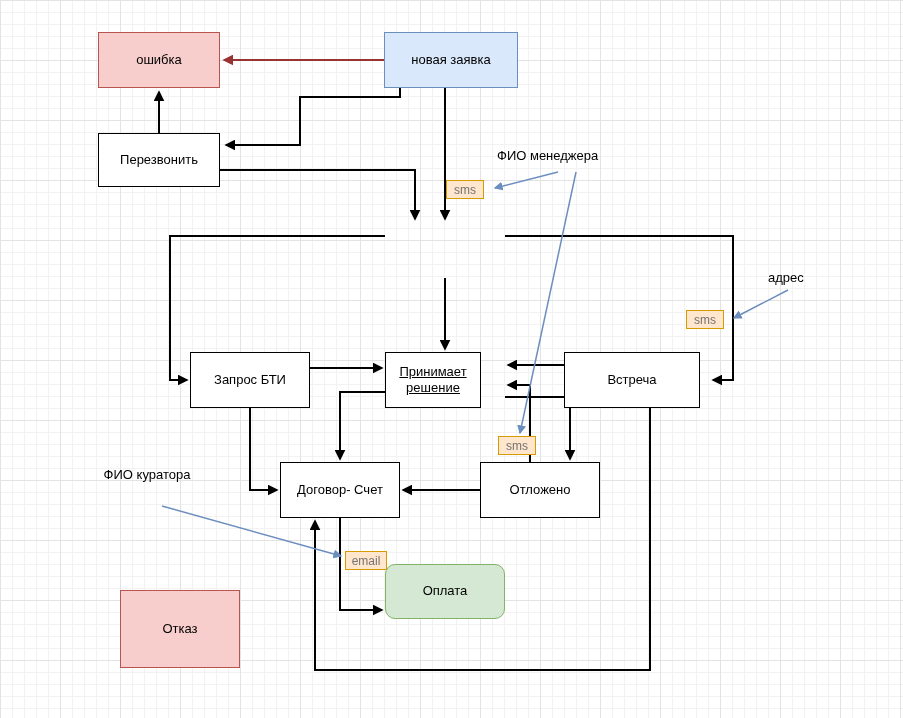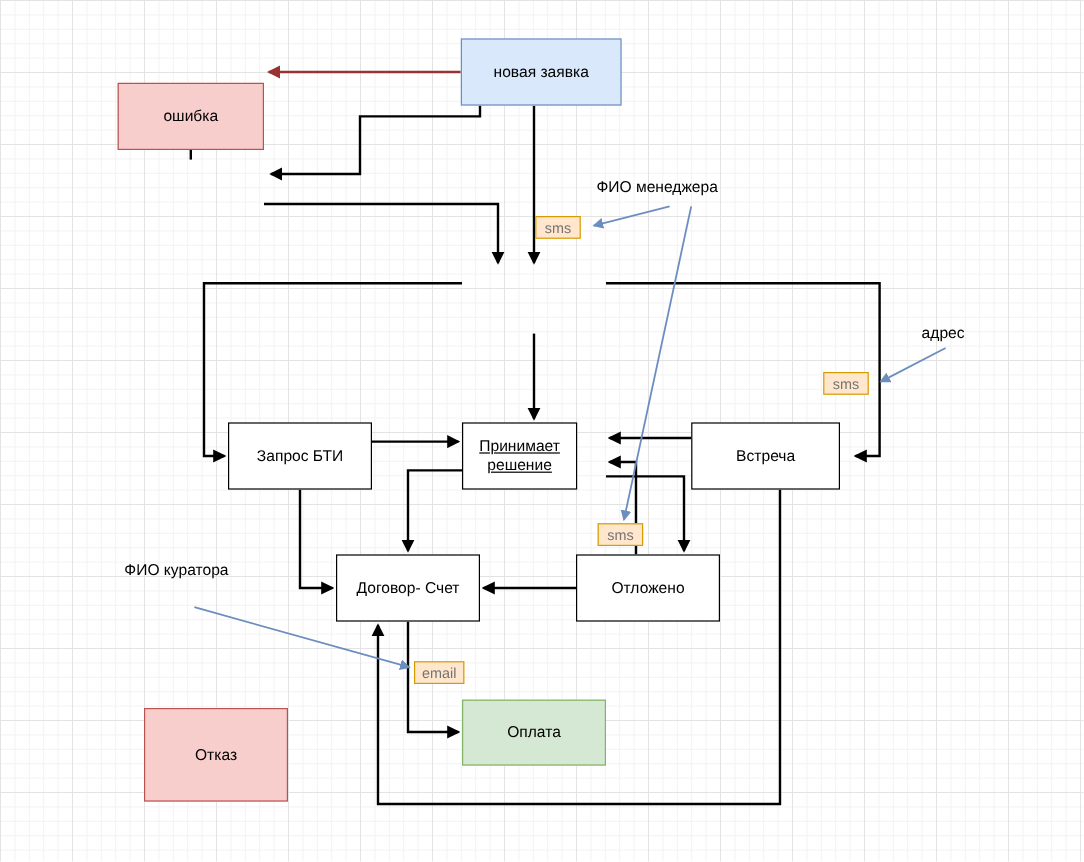--- a/index.html
+++ b/index.html
@@ -86,28 +86,29 @@
     <path class="flow-arrow" marker-end="url(#m-black)" d="M505,397 H570 V459"></path>
     <path class="flow-arrow" marker-end="url(#m-black)" d="M340,518 V610 H382"></path>
     <path class="flow-arrow" marker-end="url(#m-black)" d="M650,408 V670 H315 V521"></path>
 
     <path class="note-arrow" marker-end="url(#m-blue)" d="M558,172 L495,188"></path>
     <path class="note-arrow" marker-end="url(#m-blue)" d="M576,172 L520,433"></path>
     <path class="note-arrow" marker-end="url(#m-blue)" d="M788,290 L734,318"></path>
     <path class="note-arrow" marker-end="url(#m-blue)" d="M162,506 L341,556"></path>
   </svg>
 
-  <div class="node node-red" style="left:98px;  top:32px;  width:122px; height:56px;margin-top:37px;">ошибка</div>
+  <div class="node node-red" style="left:98px;  top:32px;  width:122px; height:56px;">ошибка</div>
   <div class="node node-blue" style="left:384px; top:32px;  width:134px; height:56px;">новая заявка</div>
+  <div class="node node-white" style="left:98px;  top:133px; width:122px; height:54px;">Перезвонить</div>
   <div class="node node-white" style="left:190px; top:352px; width:120px; height:56px;">Запрос БТИ</div>
   <div class="node node-white" style="left:385px; top:352px; width:96px; height:56px;text-decoration:underline;">Принимает решение</div>
-  <div class="node node-white" style="left:576px; top:352px; width:124px; height:56px;">Встреча</div>
+  <div class="node node-white" style="left:564px; top:352px; width:136px; height:56px;">Встреча</div>
   <div class="node node-white" style="left:480px; top:462px; width:120px; height:56px;">Отложено</div>
   <div class="node node-white" style="left:280px; top:462px; width:120px; height:56px;">Договор- Счет</div>
-  <div class="node node-green" style="left:385px; top:583px; width:120px; height:55px;">Оплата</div>
+  <div class="node node-green" style="left:385px; top:564px; width:120px; height:55px;border-radius:10px;">Оплата</div>
   <div class="node node-red" style="left:120px; top:590px; width:120px; height:78px;">Отказ</div>
 
   <div class="badge" style="left:446px; top:180px; width:38px; height:19px;">sms</div>
   <div class="badge" style="left:686px; top:310px; width:38px; height:19px;">sms</div>
   <div class="badge" style="left:498px; top:436px; width:38px; height:19px;">sms</div>
   <div class="badge" style="left:345px; top:551px; width:42px; height:19px;">email</div>
 
   <div class="annotation" style="left:497px; top:148px;">ФИО менеджера</div>
   <div class="annotation" style="left:768px; top:270px;text-align:center;">адрес</div>
   <div class="annotation" style="left:103px; top:467px; width:88px; text-align:center;">ФИО куратора</div>

